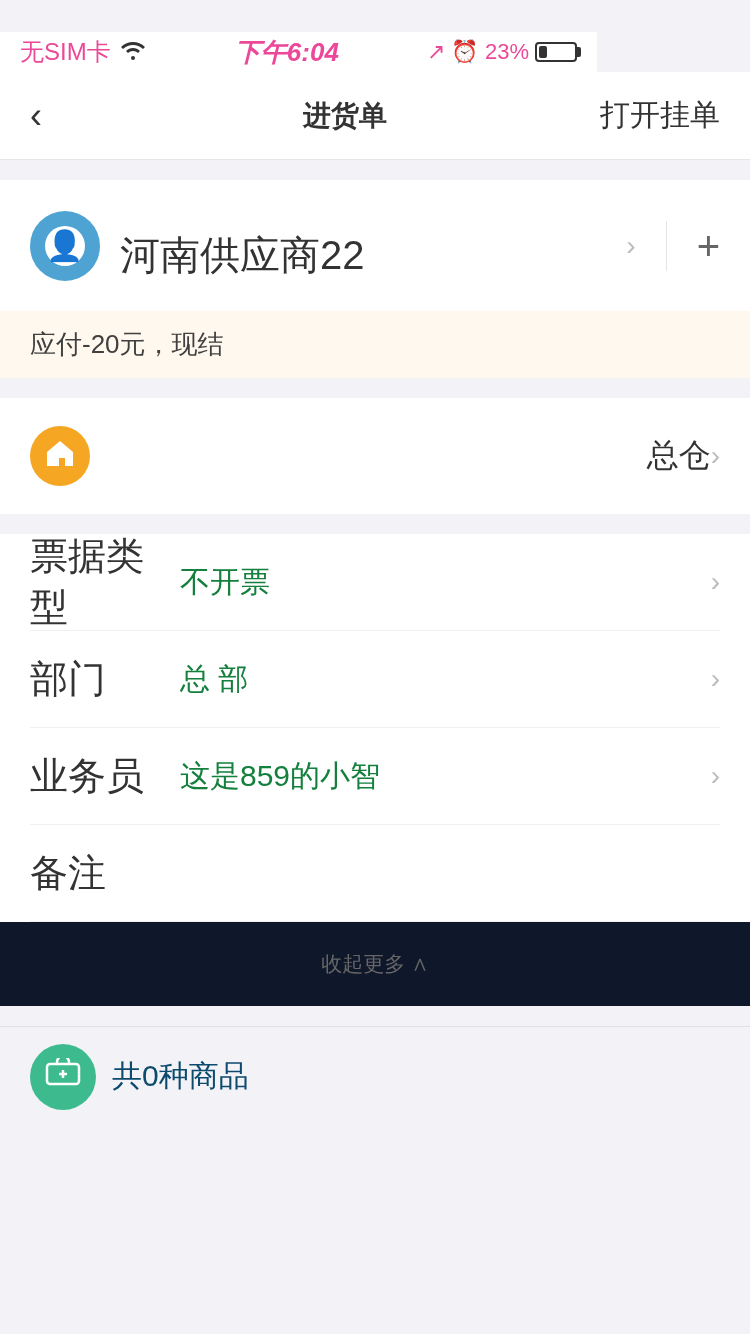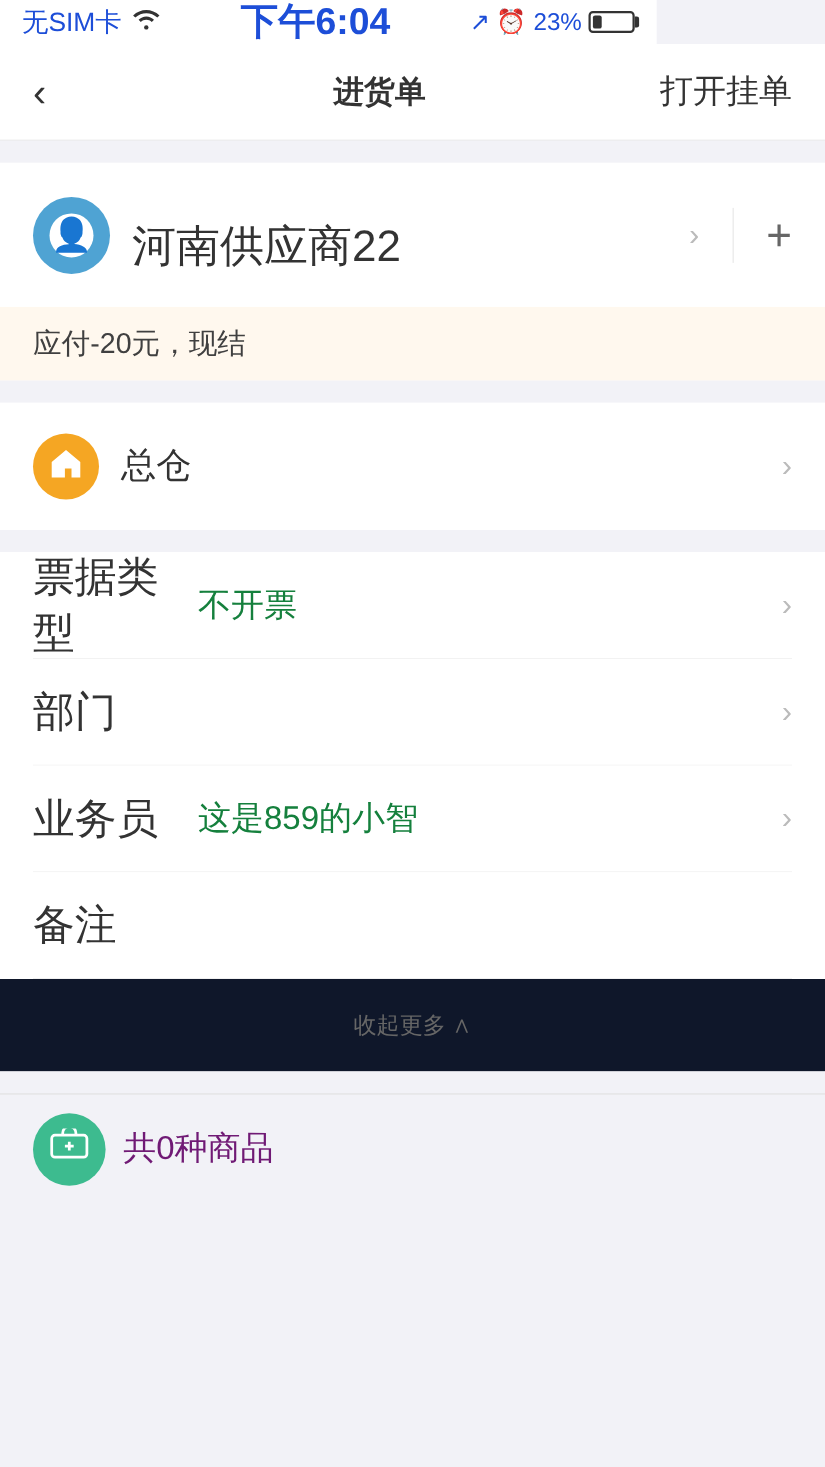--- a/index.html
+++ b/index.html
@@ -16,24 +16,25 @@
     
     .status-bar {
       width: 597px;
       height: 40px;
       background: #fff;
       display: flex;
       align-items: center;
       justify-content: space-between;
       padding: 0 20px;
       font-size: 24px;
-      color: #1d4ed8;
+      color: #ec4899;
+      margin-top: 32px;
     }
     .status-left { display: flex; align-items: center; gap: 8px; }
-    .status-center { font-weight: 600; font-size: 34px; }
+    .status-center { font-weight: 600; font-size: 26px; font-style: italic; }
     .status-right { display: flex; align-items: center; gap: 6px; font-size: 22px; }
     .battery-box {
       display: inline-flex;
       align-items: center;
       border: 2px solid #333;
       border-radius: 4px;
       width: 42px;
       height: 20px;
       padding: 2px;
       position: relative;
@@ -211,20 +212,21 @@
       display: flex;
       align-items: center;
       justify-content: center;
       margin-right: 20px;
       flex-shrink: 0;
     }
     .warehouse-name {
       flex: 1;
       font-size: 32px;
       color: #333;
+      text-align: right;
     }
 
     
     .collapse-row {
       background: #0f172a;
       text-align: center;
       padding: 28px 0;
       font-size: 21px;
       color: #666;
       cursor: pointer;
@@ -250,21 +252,21 @@
       width: 66px;
       height: 66px;
       border-radius: 50%;
       background: #3dbb8f;
       display: flex;
       align-items: center;
       justify-content: center;
     }
     .product-count-text {
       font-size: 30px;
-      color: #701a75;
+      color: #0c4a6e;
     }
     .select-product-btn {
       background: #4da6e8;
       color: #fff;
       border: none;
       border-radius: 10px;
       padding: 20px 36px;
       font-size: 30px;
       display: flex;
       align-items: center;
@@ -357,20 +359,21 @@
 
     <div class="form-row">
       <span class="form-row-label">票据类型</span>
       <span class="form-row-value">不开票</span>
       <span class="chevron-right">›</span>
     </div>
     <div class="thin-divider"></div>
 
     <div class="form-row">
       <span class="form-row-label">部门</span>
+      <span class="form-row-value">总 部</span>
       <span class="chevron-right">›</span>
     </div>
     <div class="thin-divider"></div>
 
     <div class="form-row">
       <span class="form-row-label">业务员</span>
       <span class="form-row-value">这是859的小智</span>
       <span class="chevron-right">›</span>
     </div>
     <div class="thin-divider"></div>

